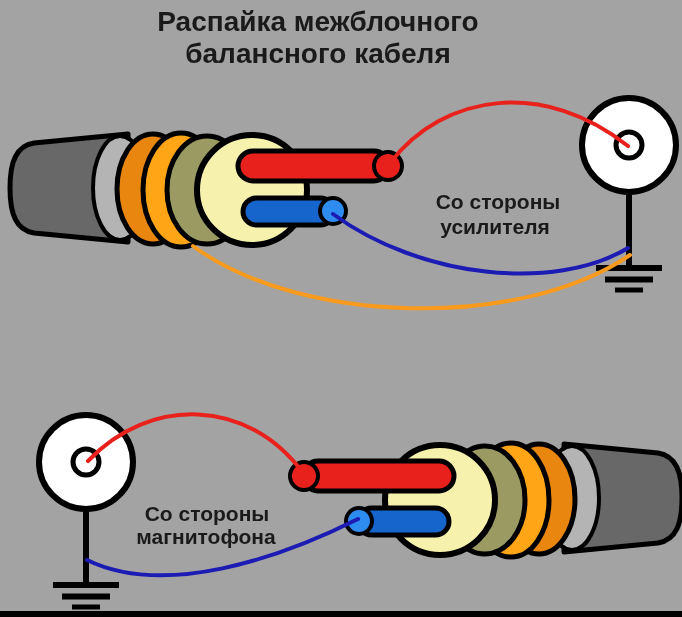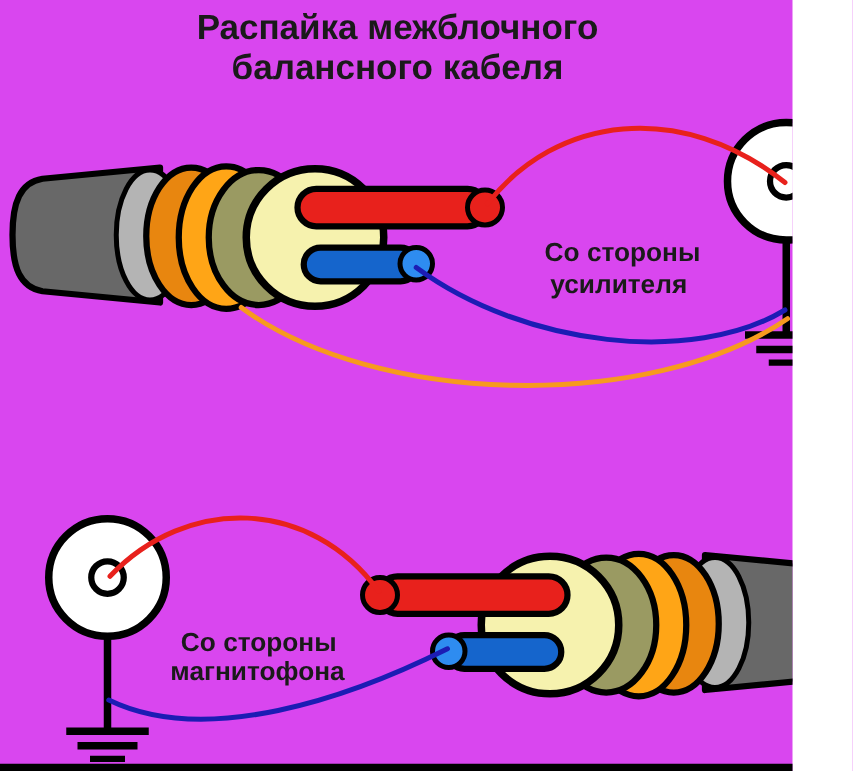--- a/index.html
+++ b/index.html
@@ -1,20 +1,20 @@
 <!DOCTYPE html>
 <html><head>
 <meta charset="utf-8">
 <style>
   html, body { margin: 0; padding: 0; background: #ffffff; }
   .canvas {
     position: relative;
-    width: 634px;
+    width: 682px;
     height: 617px;
-    background: #d946ef;
+    background: #a3a3a3;
     overflow: hidden;
   }
   svg { display: block; }
   text {
     font-family: "Liberation Sans", "DejaVu Sans", sans-serif;
     font-weight: bold;
     fill: #1a1a1a;
   }
   .title-text { font-size: 28px; }
   .side-label { font-size: 21px; }

